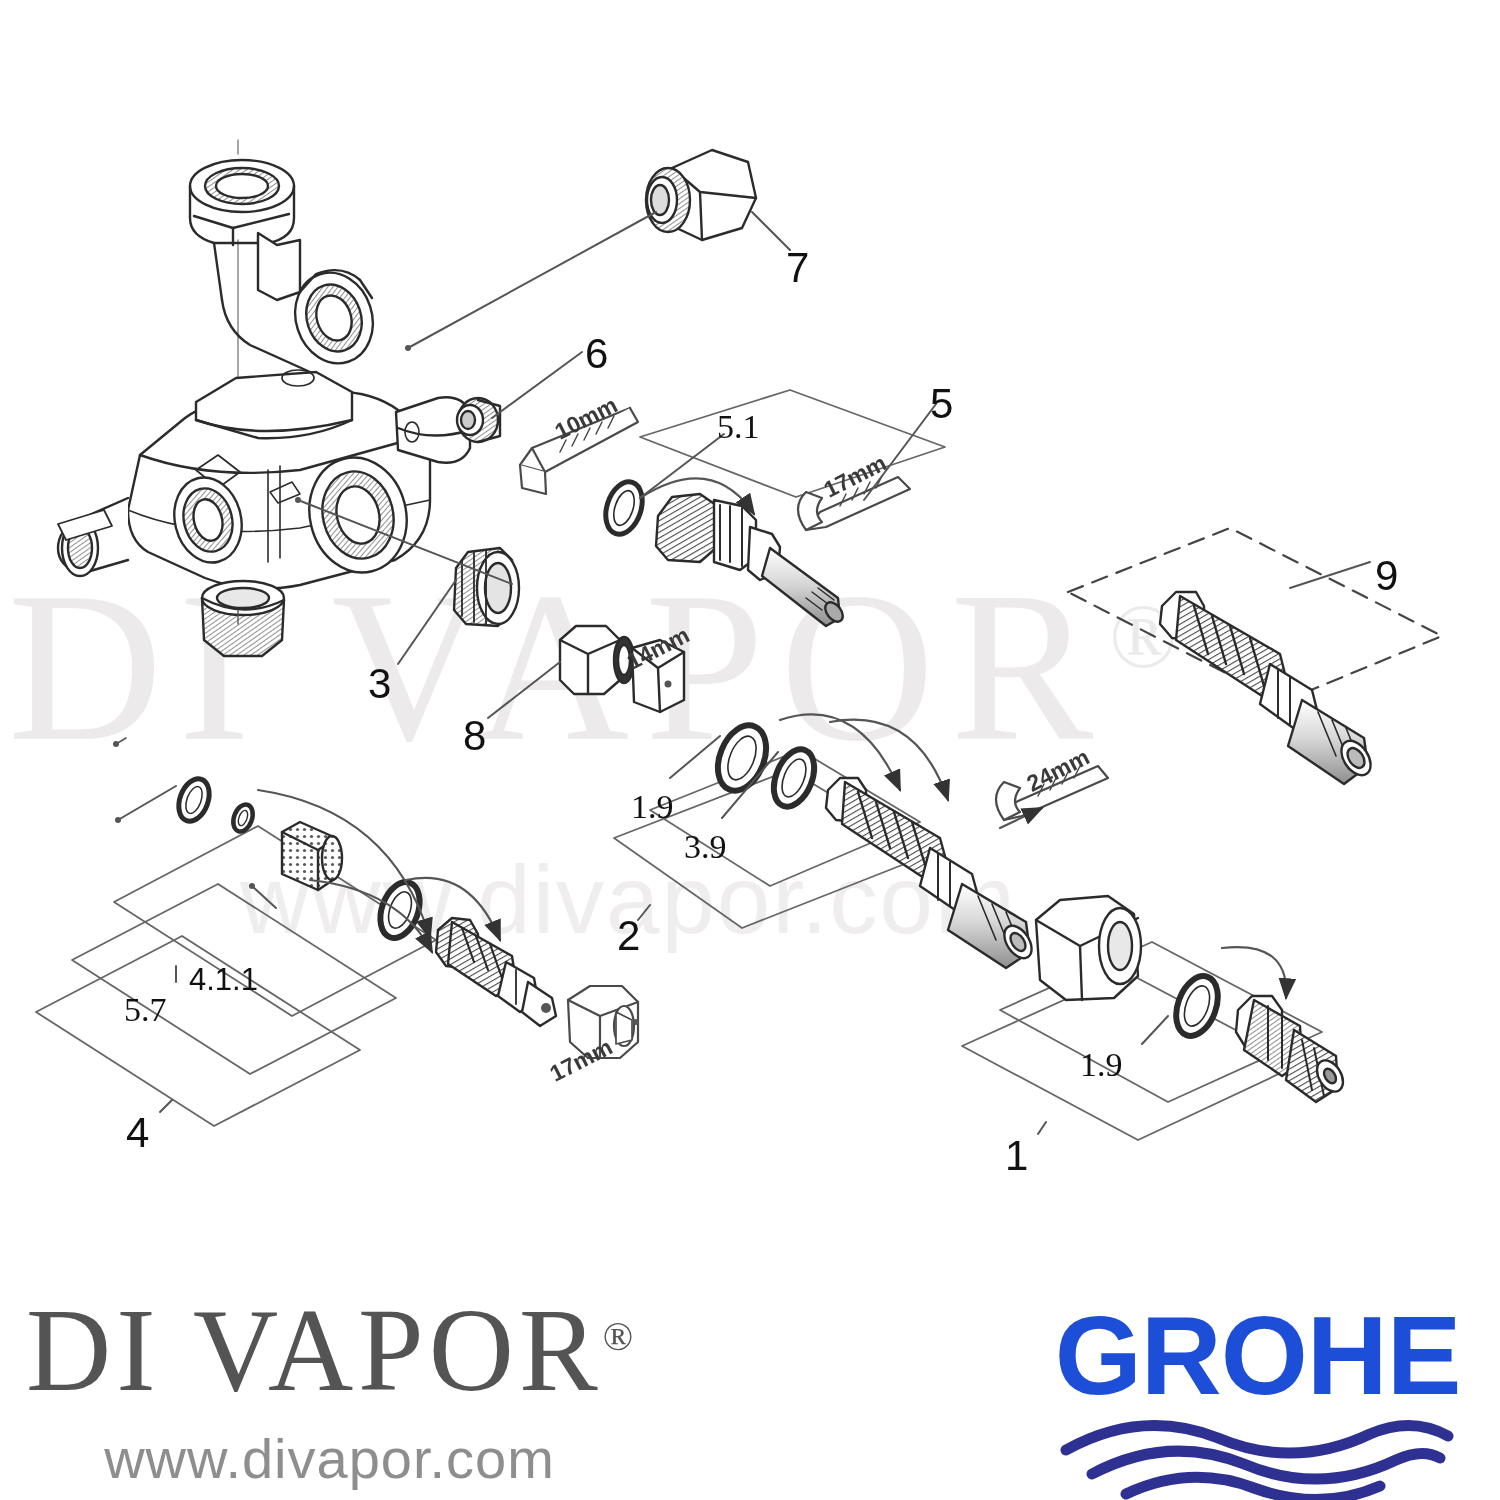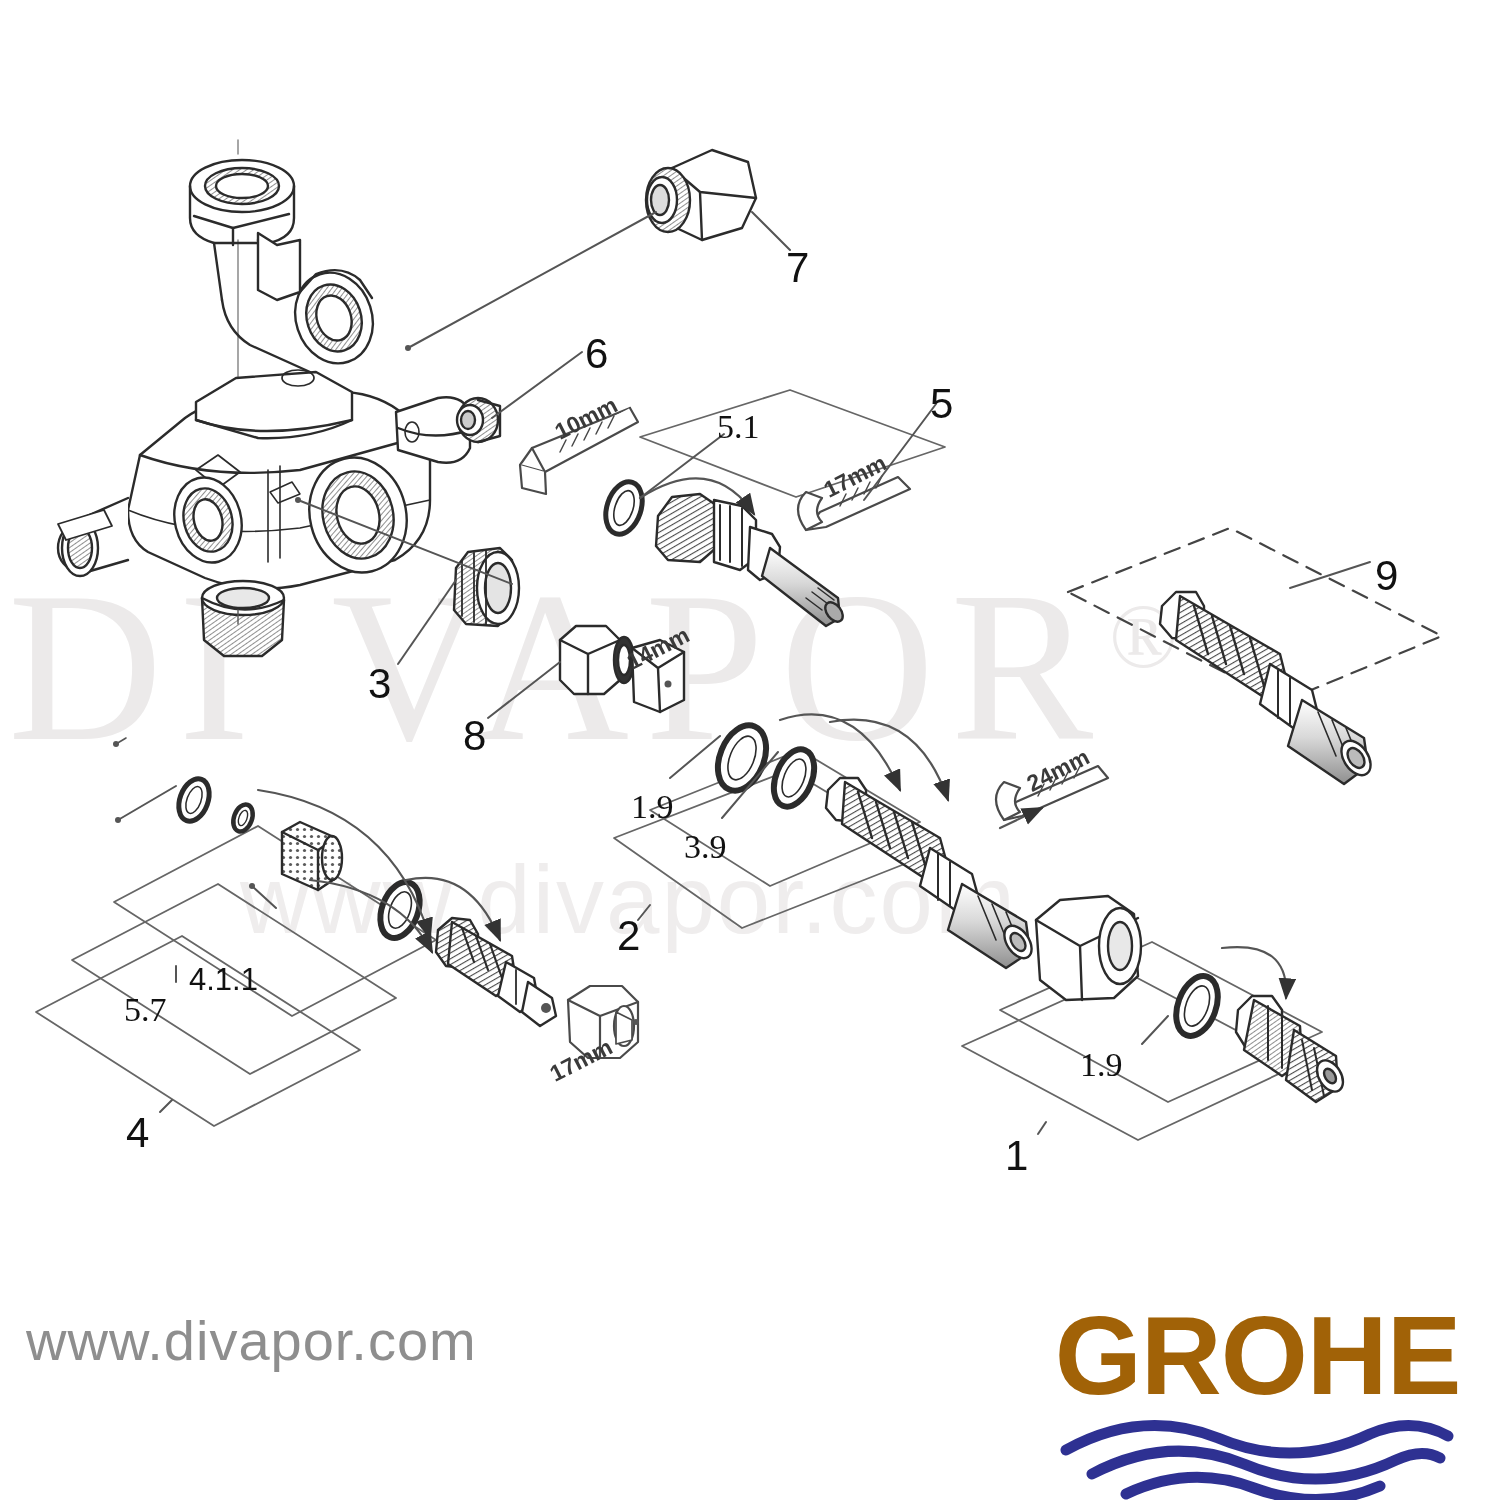--- a/index.html
+++ b/index.html
@@ -33,21 +33,21 @@
   
   .divapor{position:absolute;left:26px;top:1292px;}
   .divapor .word{font-family:"Liberation Serif", serif;font-size:118px;
     color:#545454;letter-spacing:5px;line-height:1;white-space:nowrap;}
   .divapor .reg{font-size:40px;vertical-align:super;letter-spacing:0;}
   .divapor .site{font-family:"Liberation Sans", sans-serif;font-size:56px;
     color:#8e8e8e;letter-spacing:1px;margin-top:16px;white-space:nowrap;
     text-align:center;}
   .grohe{position:absolute;left:1030px;top:1300px;width:455px;}
   .grohe .gword{font-family:"Liberation Sans", sans-serif;font-weight:700;
-    font-size:112px;color:#a16207;letter-spacing:-1px;line-height:1;
+    font-size:112px;color:#1d4ed8;letter-spacing:-1px;line-height:1;
     text-align:center;white-space:nowrap;}
 </style>
 </head>
 <body>
 
 <div id="stage">
 
   <div class="wm-main">
     <span>DI VAPOR</span><span class="wm-reg">®</span>
   </div>
@@ -426,20 +426,23 @@
 
   <div id="tools">
       <div class="tool" style="left: 553px; top: 405px; transform: rotate(-27deg);">10mm</div>
       <div class="tool" style="left: 822px; top: 463px; transform: rotate(-27deg);">17mm</div>
       <div class="tool" style="left: 625px; top: 635px; transform: rotate(-27deg);">14mm</div>
       <div class="tool" style="left: 1025px; top: 757px; transform: rotate(-27deg);">24mm</div>
       <div class="tool" style="left: 548px; top: 1047px; transform: rotate(-27deg);">17mm</div>
     </div>
 
   <div class="divapor">
+    <div class="word">
+      <span>DI VAPOR</span><span class="reg">®</span>
+    </div>
     <div class="site">www.divapor.com</div>
   </div>
 
   <div class="grohe">
     <div class="gword">GROHE</div>
     <svg width="455" height="88" viewBox="0 0 455 88">
       <g fill="none" stroke="#2e3192" stroke-width="11" stroke-linecap="round">
         <path d="M36,38 Q112,-4 188,26 Q264,58 340,22 Q382,4 418,24"></path>
         <path d="M62,62 Q138,22 214,52 Q290,84 366,48 Q392,36 410,46"></path>
         <path d="M96,82 Q160,52 224,76 Q290,100 350,74"></path>

